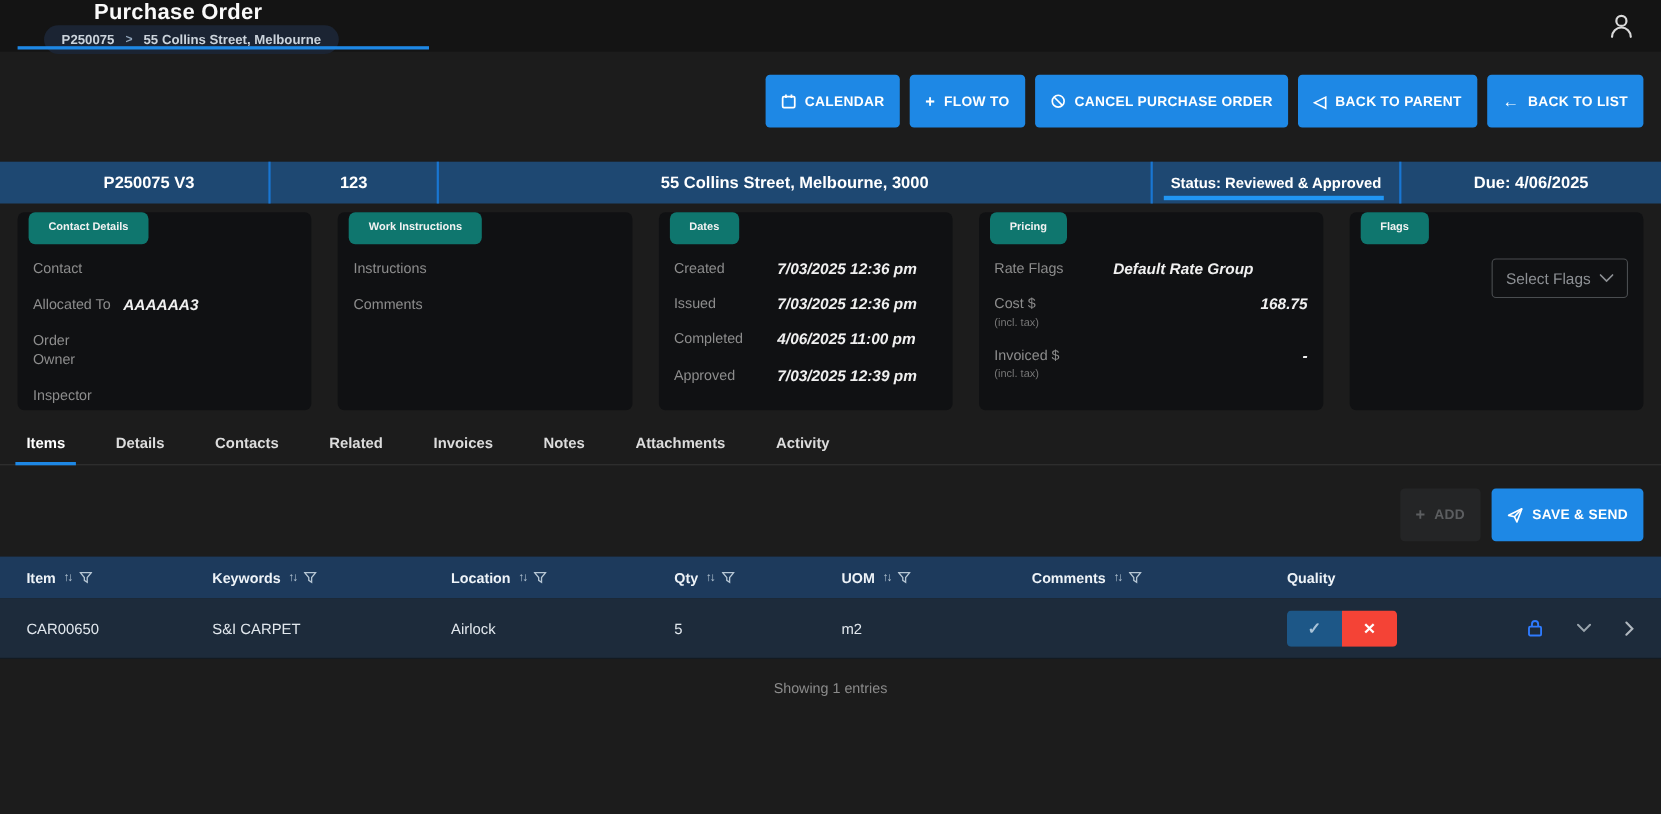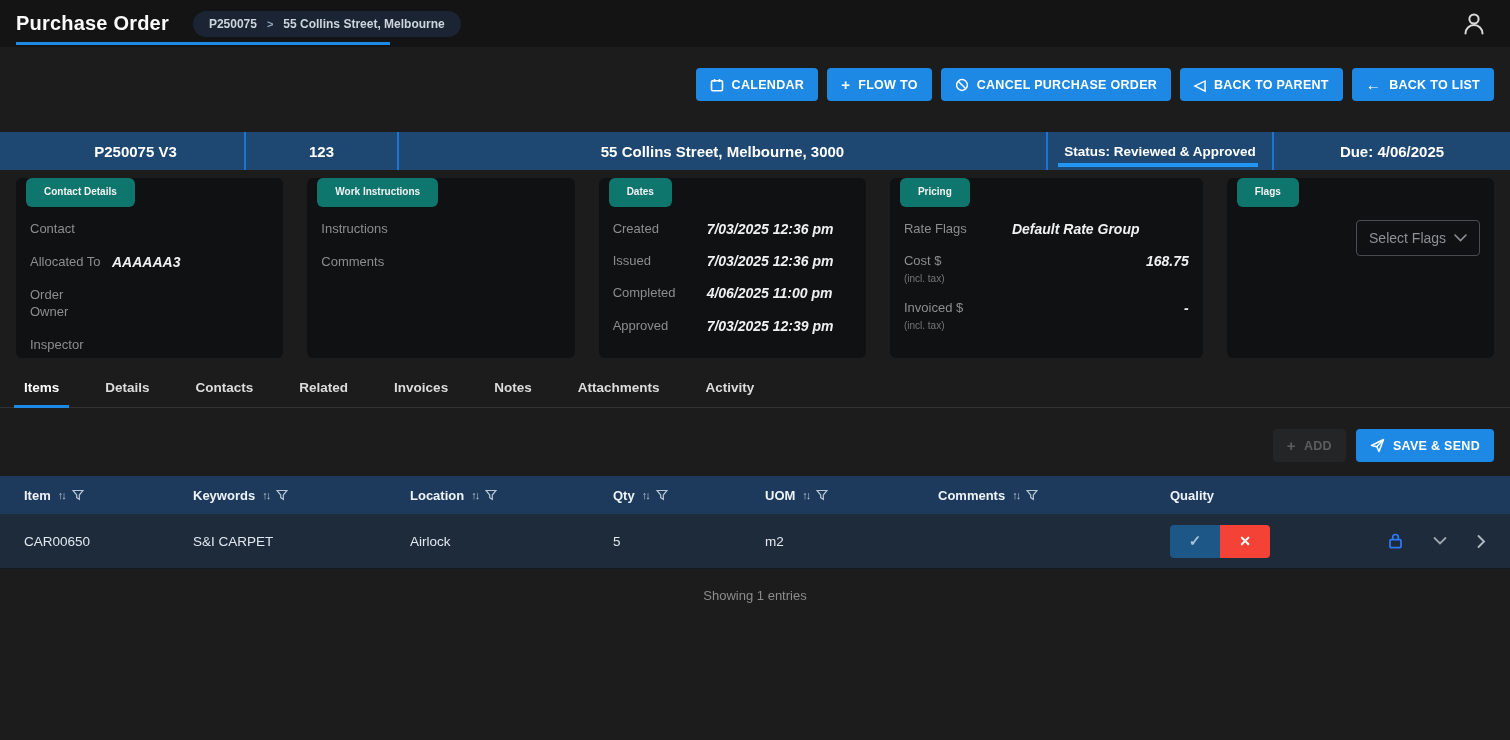--- a/index.html
+++ b/index.html
@@ -5,29 +5,29 @@
   * { box-sizing: border-box; }
   html,body { margin:0; padding:0; }
   body {
     width:1510px; height:740px; overflow:hidden;
     background:#1c1c1c;
     font-family:"Liberation Sans", sans-serif;
     -webkit-font-smoothing:antialiased;
   }
   
   .topbar { height:47px; background:#141414; display:flex; align-items:center; justify-content:space-between; padding:0 20px 0 16px; position:relative; }
-  .topbar-left { display:flex; align-items:center; height:100%; }
+  .topbar-left { display:flex; align-items:center; height:100%;flex-direction:column; }
   .page-title { font-size:20px; font-weight:bold; color:#fafafa; letter-spacing:.2px; }
   .crumb { margin-left:24px; background:#1b2433; border-radius:14px; padding:6px 16px; display:flex; gap:10px; align-items:center; font-size:12px; font-weight:bold; color:#ccd4dc; cursor:pointer; }
   .crumb-sep { color:#93a7bc; font-size:11px; }
   .title-underline { position:absolute; left:16px; bottom:2px; width:374px; height:3px; background:#1e88e5; }
   .user-btn { background:none; border:none; cursor:pointer; padding:2px; display:flex; }
   
   .toolbar { display:flex; justify-content:flex-end; gap:9px; padding:21px 16px 0; }
-  .btn { display:flex; align-items:center; gap:8px; background:#1e88e5; border:none; color:#fff; font-weight:bold; font-size:12.5px; font-family:inherit; height:33px; padding:0 14px; border-radius:4px; letter-spacing:.3px; cursor:pointer; white-space:nowrap; }
+  .btn { display:flex; align-items:center; gap:8px; background:#1e88e5; border:none; color:#fff; font-weight:bold; font-size:12.5px; font-family:inherit; height:48px; padding:0 14px; border-radius:4px; letter-spacing:.3px; cursor:pointer; white-space:nowrap; }
   .btn .glyph { font-size:15px; line-height:1; font-weight:bold; }
   
   .summary { display:flex; height:38px; margin-top:31px; background:#1e4872; color:#fff; font-weight:bold; font-size:15px; }
   .scell { display:flex; align-items:center; justify-content:center; border-left:2px solid #1976d2; position:relative; }
   .scell:first-child { border-left:none;padding-left:27px; }
   .s1 { width:244px; } .s2 { width:153px; } .s3 { flex:1; } .s4 { width:226px; font-size:13.5px; } .s5 { width:238px; }
   .status-underline { position:absolute; bottom:3px; left:10px; right:14px; height:4px; background:#2196f3; }
   
   .panels { display:flex; gap:24px; margin:8px 16px 0; }
   .panel { background:#101113; border-radius:6px; height:180px; position:relative; padding:42px 14px 10px; flex:1; }

